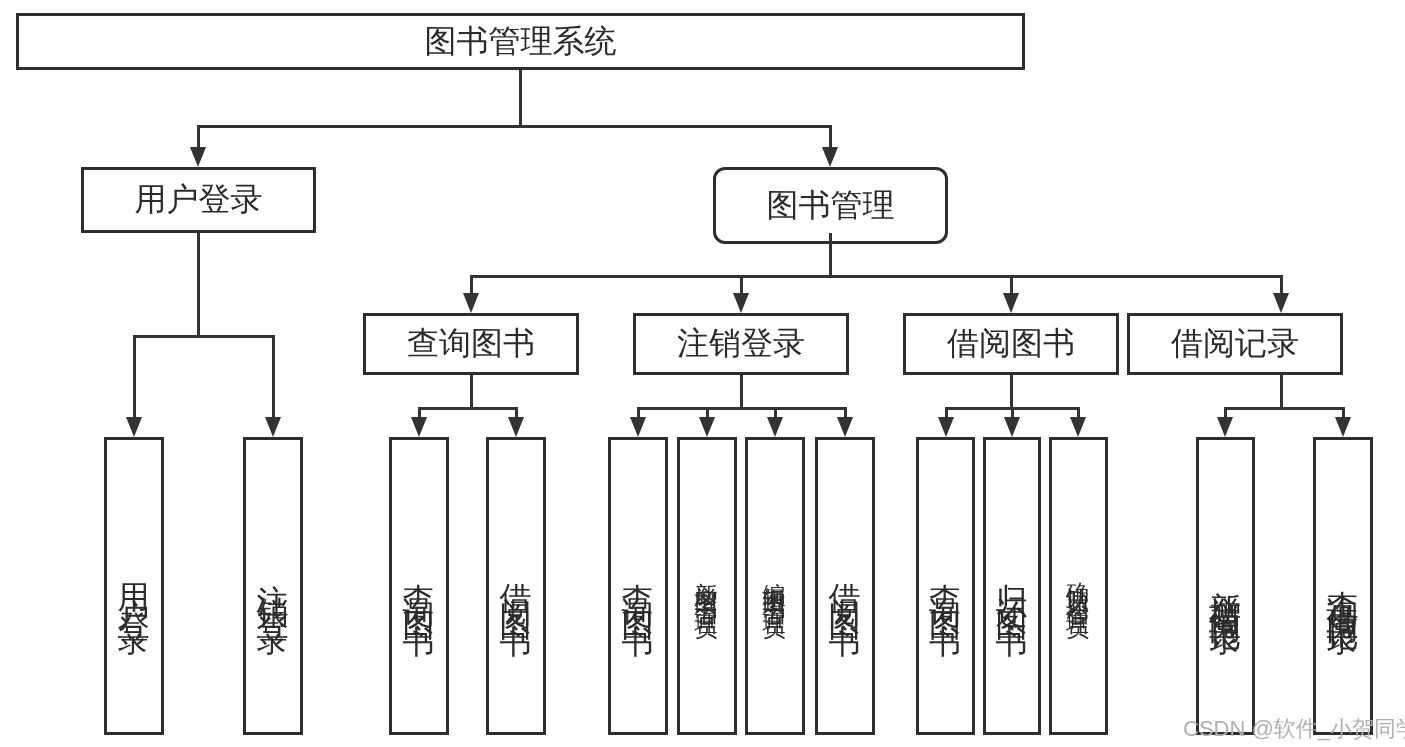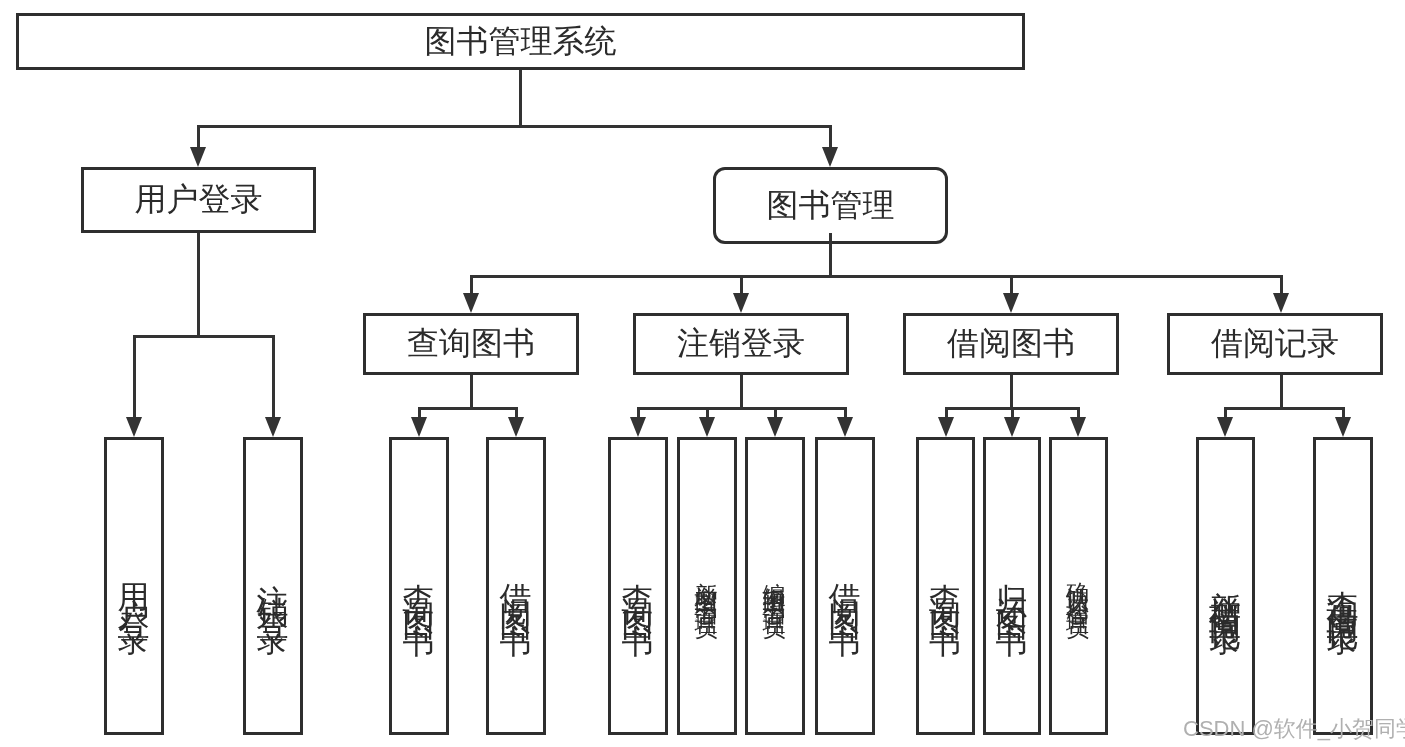--- a/index.html
+++ b/index.html
@@ -88,21 +88,21 @@
   <div class="vline" style="left:1010px; top:275px; height:20px;"></div>
   <div class="vline" style="left:1280px; top:275px; height:20px;"></div>
   <div class="arrow" style="left:463px;  top:293px;"></div>
   <div class="arrow" style="left:733px;  top:293px;"></div>
   <div class="arrow" style="left:1003px; top:293px;"></div>
   <div class="arrow" style="left:1273px; top:293px;"></div>
 
   <div class="node" style="left:363px;  top:313px; width:216px; height:62px;">查询图书</div>
   <div class="node" style="left:633px;  top:313px; width:216px; height:62px;">注销登录</div>
   <div class="node" style="left:903px;  top:313px; width:216px; height:62px;">借阅图书</div>
-  <div class="node" style="left:1167px; top:313px; width:216px; height:62px;">借阅记录</div>
+  <div class="node" style="left:1127px; top:313px; width:216px; height:62px;">借阅记录</div>
 
   <div class="vline" style="left:470px; top:375px; height:34px;"></div>
   <div class="hline" style="left:418px; top:407px; width:100px;"></div>
   <div class="vline" style="left:418px; top:407px; height:12px;"></div>
   <div class="vline" style="left:515px; top:407px; height:12px;"></div>
   <div class="arrow" style="left:411px; top:417px;"></div>
   <div class="arrow" style="left:508px; top:417px;"></div>
 
   <div class="vline" style="left:740px; top:375px; height:34px;"></div>
   <div class="hline" style="left:637px; top:407px; width:210px;"></div>

